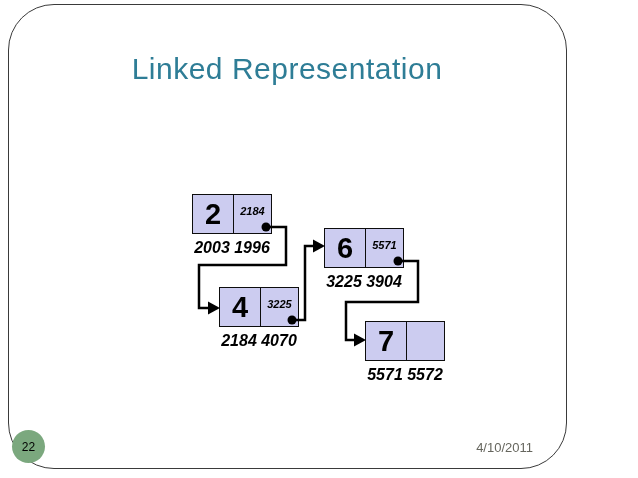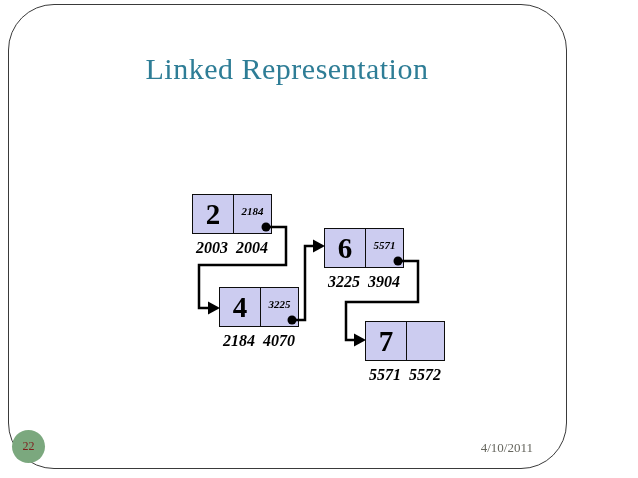--- a/index.html
+++ b/index.html
@@ -1,21 +1,21 @@
 <!DOCTYPE html>
 <html><head>
 <meta charset="utf-8">
 <style>
   html, body { margin: 0; padding: 0; background: #ffffff; }
   .screen {
     position: relative;
     width: 574px;
     height: 478px;
     background: #ffffff;
-    font-family: Liberation Serif, serif;
+    font-family: Liberation Sans, sans-serif;
     overflow: hidden;
   }
   .frame {
     position: absolute;
     left: 8px; top: 4px; right: 7px; bottom: 9px;
     border: 1.6px solid #3a3a3a;
     border-radius: 46px;
     background: #ffffff;
   }
   .title {
@@ -72,21 +72,21 @@
   }
   .page-badge {
     position: absolute;
     left: 12px; top: 430px;
     width: 33px; height: 33px;
     border-radius: 50%;
     background: #7ba87e;
     display: flex;
     align-items: center;
     justify-content: center;
-    color: #7f1d1d;
+    color: #000000;
     font-size: 12px;
   }
   .date {
     position: absolute;
     right: 41px; top: 440px;
     font-size: 13px;
     color: #66665e;
   }
 </style>
 </head>
@@ -98,21 +98,21 @@
 
   <h1 class="title">Linked Representation</h1>
 
   <div class="node-group" style="left:192px; top:194px;">
     <div class="node-box">
       <div class="cell value">2</div>
       <div class="cell ptr">2184</div>
     </div>
     <div class="addr-row">
       <span>2003</span>
-      <span>2004</span>
+      <span>1996</span>
     </div>
   </div>
 
   <div class="node-group" style="left:219px; top:287px;">
     <div class="node-box">
       <div class="cell value">4</div>
       <div class="cell ptr">3225</div>
     </div>
     <div class="addr-row">
       <span>2184</span>

